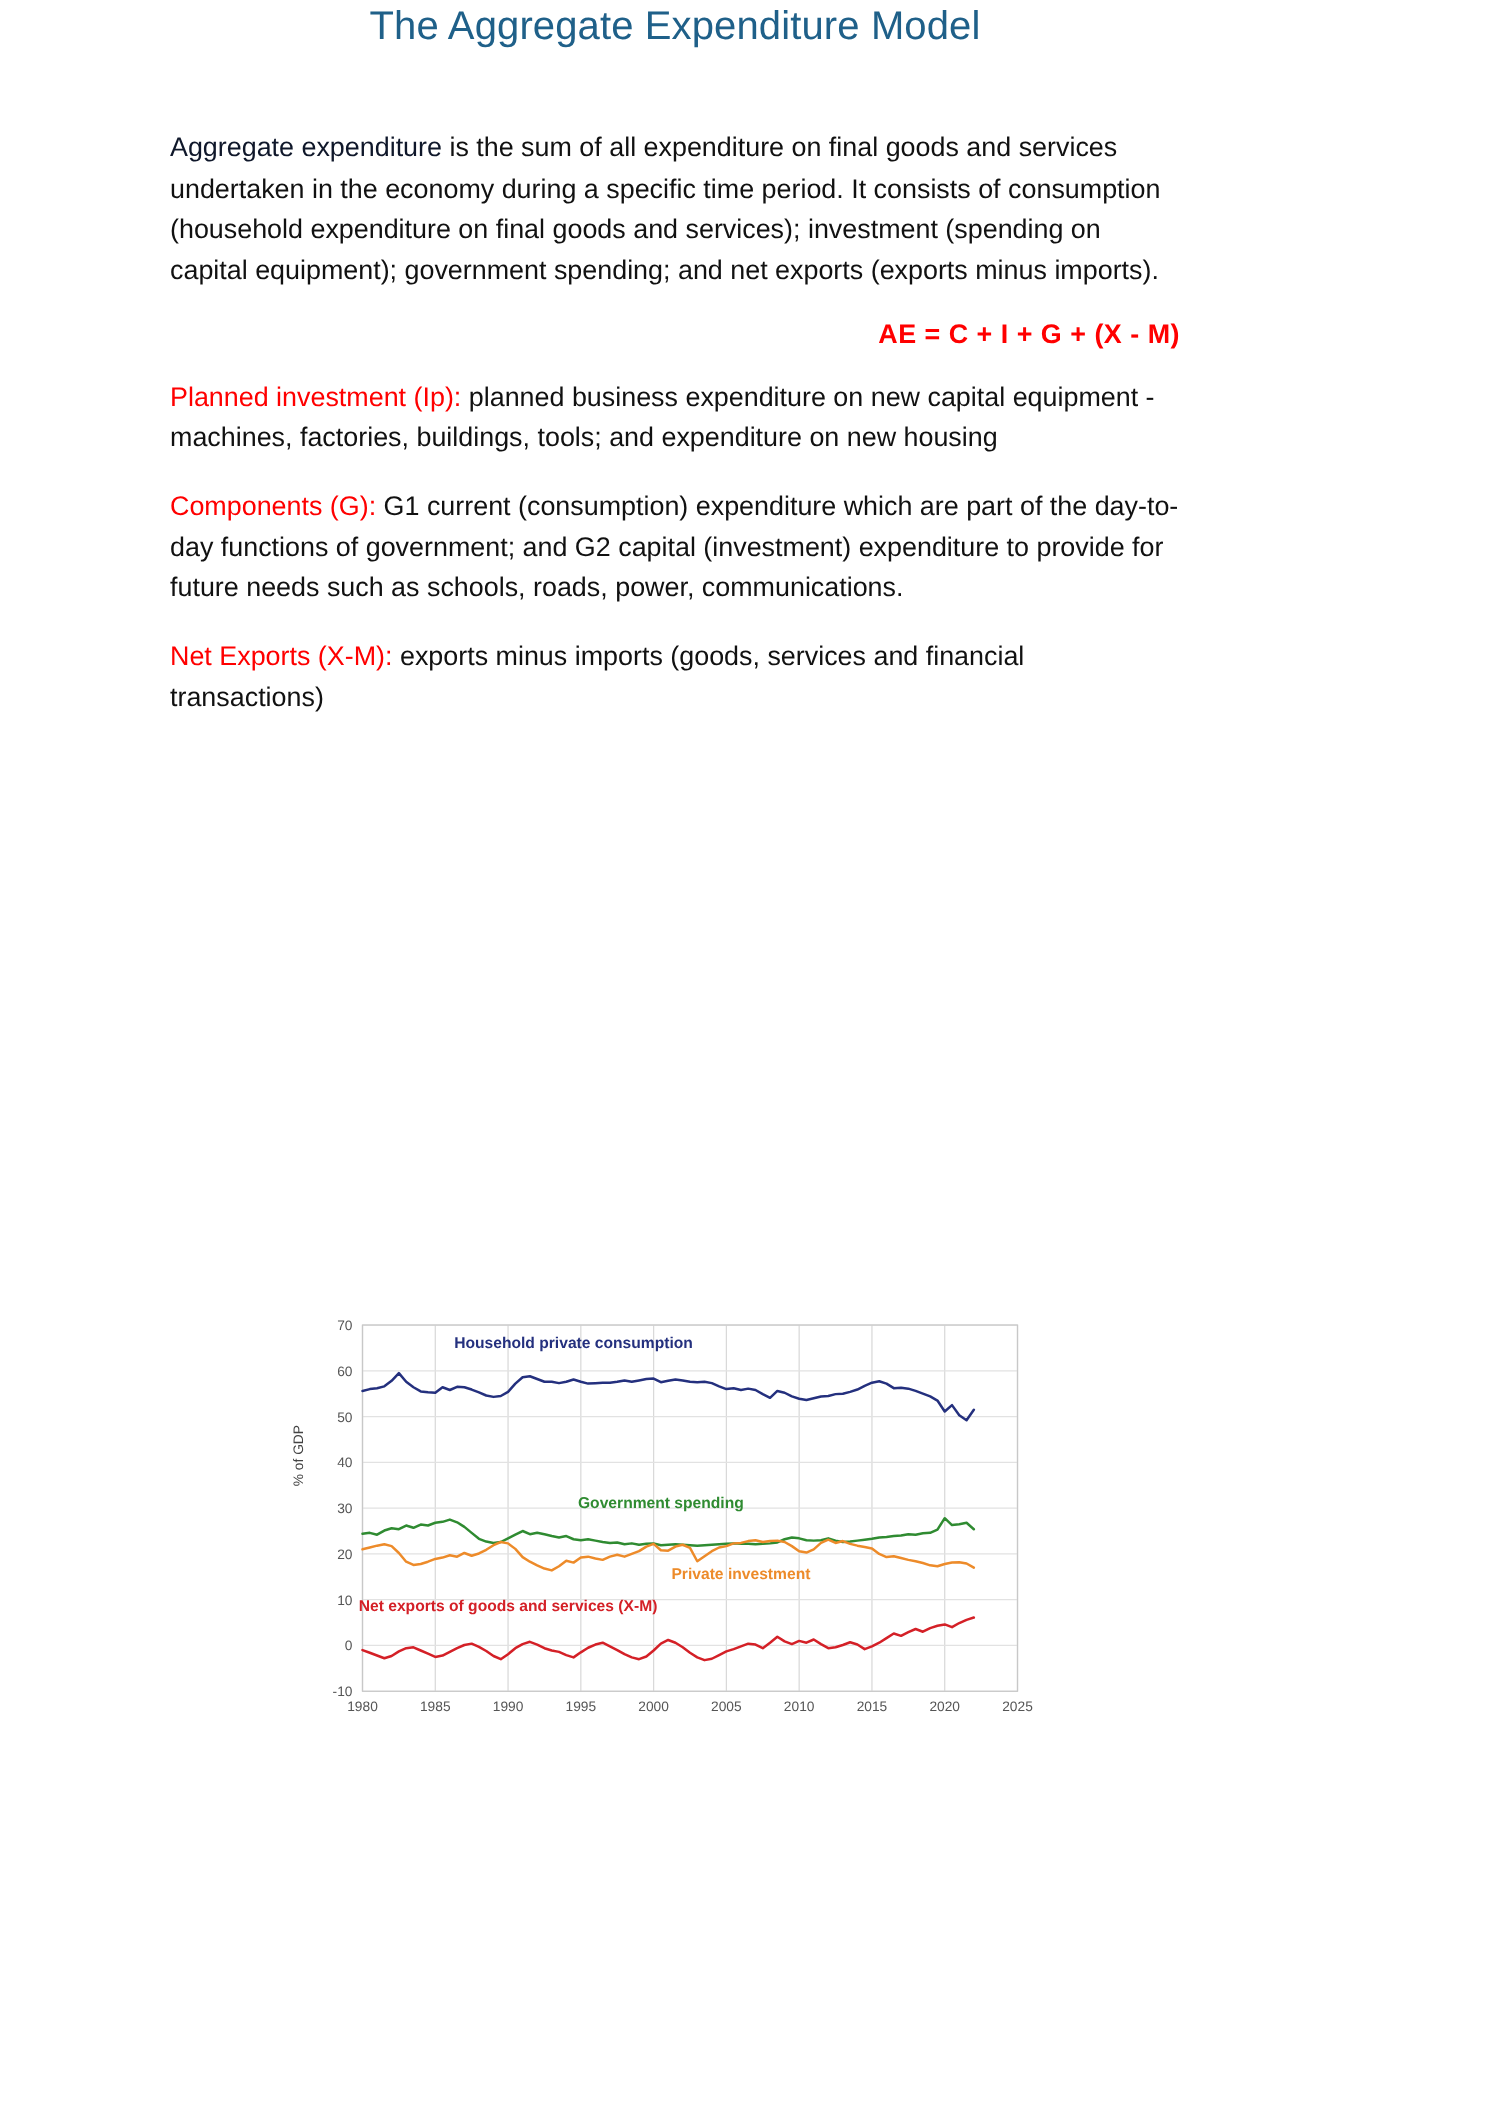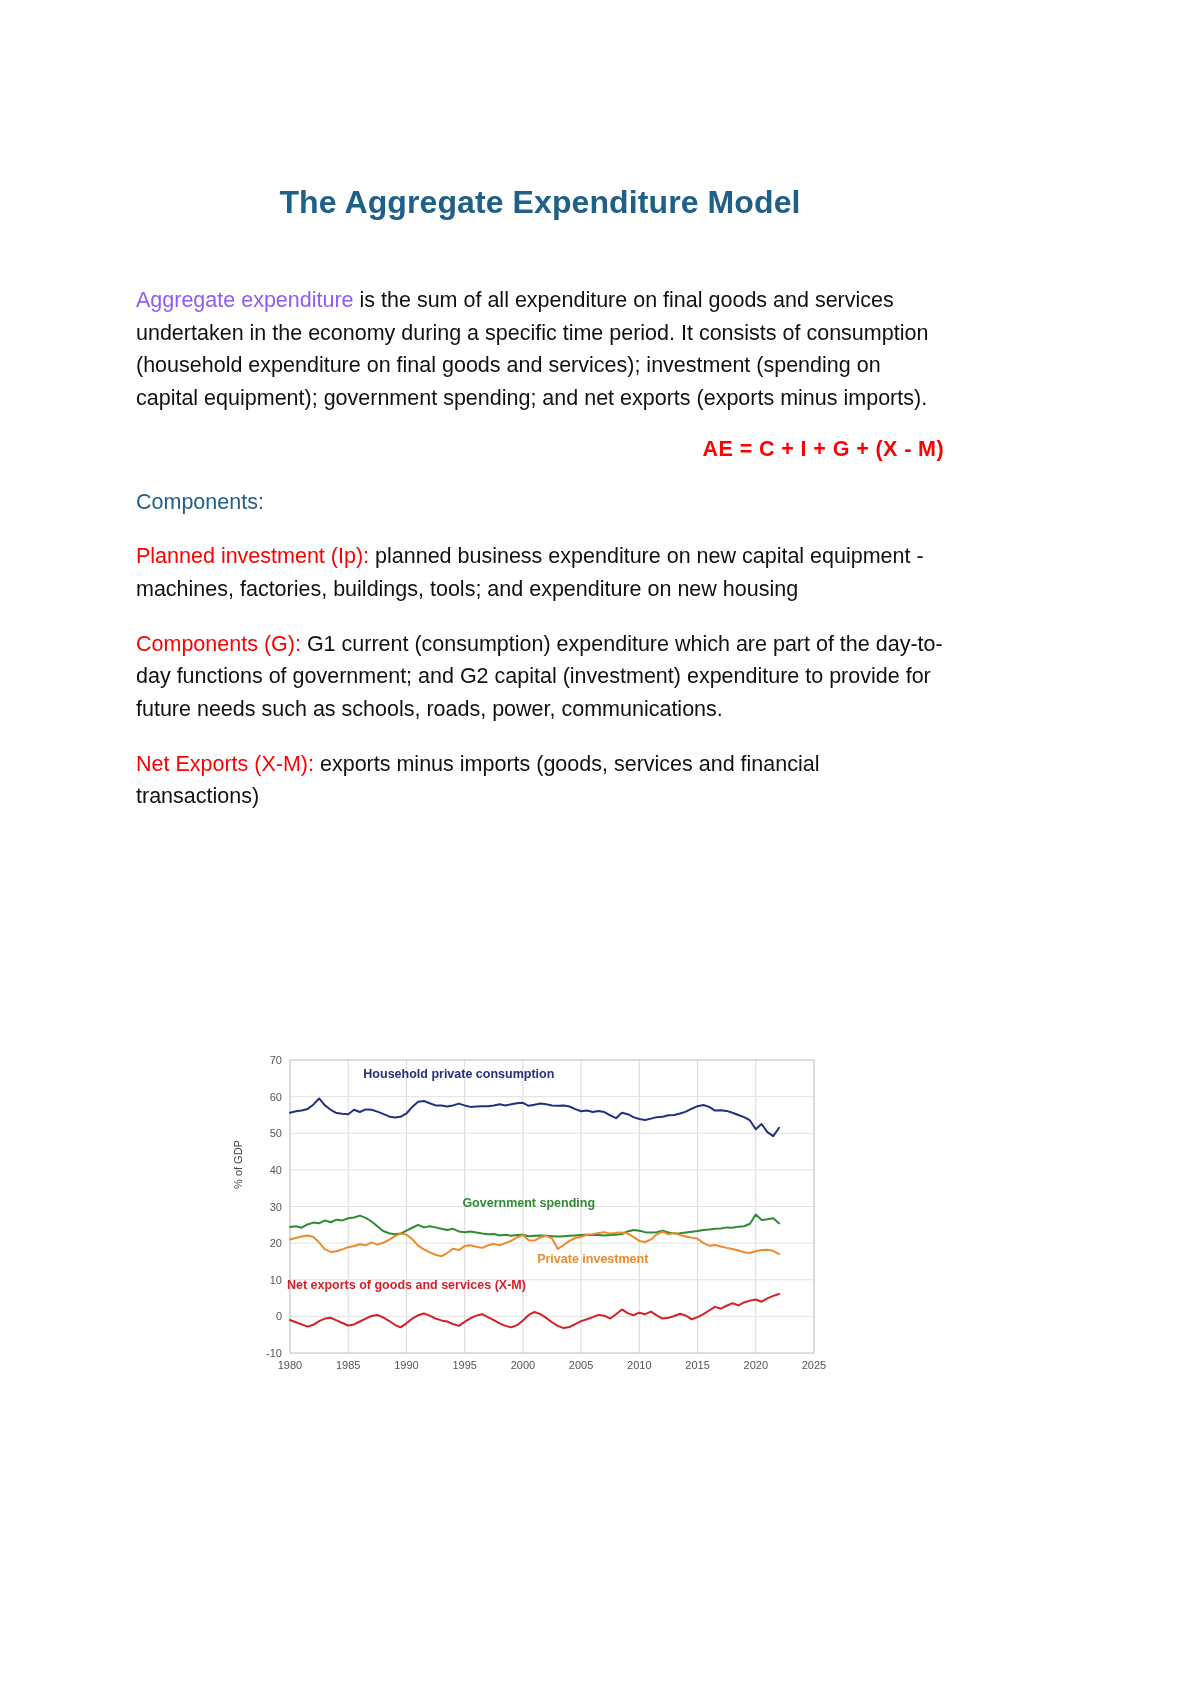--- a/index.html
+++ b/index.html
@@ -22,24 +22,23 @@
     background: #ffffff;
   }
   .content {
     position: absolute;
     left: 136px;
     top: 0;
     width: 808px;
   }
   .doc-title {
     margin: 0;
-    padding-top: 182px;
     text-align: center;
     font-size: 32px;
-    font-weight: bold;
+    font-weight: normal;
     color: #1f6089;
     letter-spacing: 0.1px;
     line-height: 1.25;
   }
   .para {
     margin: 0;
     font-size: 21.5px;
     line-height: 1.52;
     color: #111111;
     text-align: left;
@@ -51,21 +50,21 @@
     margin-top: 22px;
     text-align: right;
     font-size: 21.5px;
     font-weight: bold;
     color: #ff0000;
     letter-spacing: 0.4px;
   }
   .p-components { margin-top: 24px; }
   .p-block { margin-top: 22px; }
   .kw-red {
-    color: #8b5cf6;
+    color: #0f172a;
     margin-top: 16px;
   }
   .kw-blue {
     color: #1f6089;
   }
   .lead-red {
     color: #ff0000;
   }
 
   
@@ -87,21 +86,20 @@
 
     <h1 class="doc-title">The Aggregate Expenditure Model</h1>
 
     <p class="para p-intro">
       <span class="kw-red">Aggregate expenditure</span><span> is the sum of all expenditure on final goods and services undertaken in the economy during a specific time period. It consists of consumption (household expenditure on final goods and services); investment (spending on capital equipment); government spending; and net exports (exports minus imports).</span>
     </p>
 
 
     <p class="eq">AE = C + I + G + (X - M)</p>
 
-    <p class="para p-components kw-blue">Components:</p>
 
 
     <p class="para p-block">
       <span class="lead-red">Planned investment (Ip):</span><span> planned business expenditure on new capital equipment - machines, factories, buildings, tools; and expenditure on new housing</span>
     </p>
 
     <p class="para p-block">
       <span class="lead-red">Components (G):</span><span> G1 current (consumption) expenditure which are part of the day-to-day functions of government; and G2 capital (investment) expenditure to provide for future needs such as schools, roads, power, communications.</span>
     </p>
 

